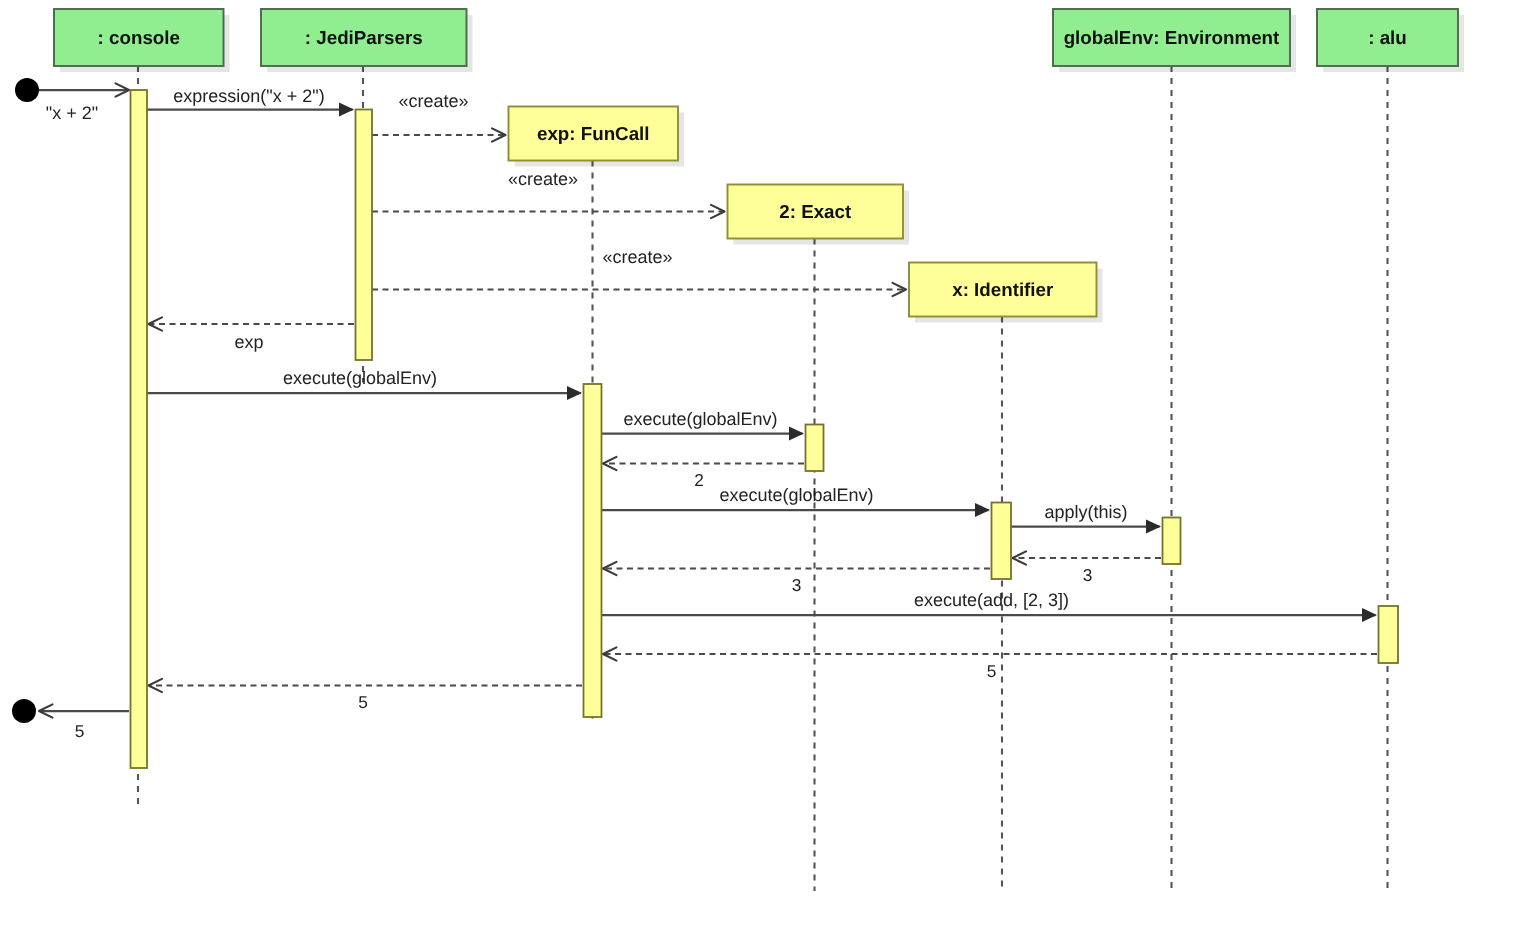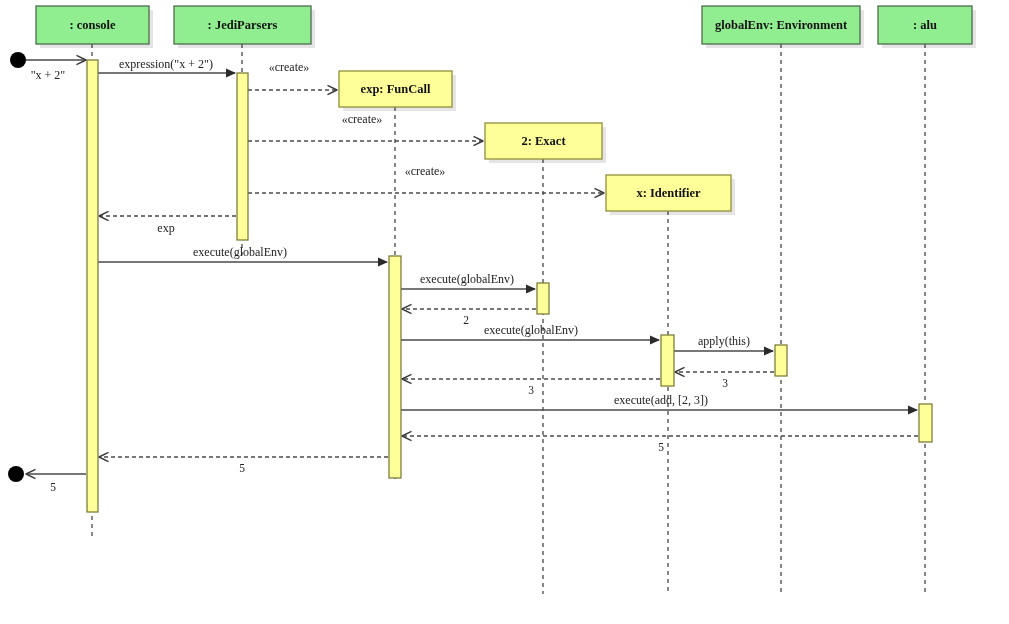--- a/index.html
+++ b/index.html
@@ -1,21 +1,21 @@
 <!DOCTYPE html>
 <html><head>
 <meta charset="utf-8">
 <style>
   html,body{margin:0;padding:0;background:#ffffff;}
   body{
     width:1009px;height:624px;overflow:hidden;
     font-family:"Liberation Sans","DejaVu Sans",sans-serif;
     -webkit-font-smoothing:antialiased;
   }
-  #diagram-root{position:relative;width:824px;height:624px;font-family:Liberation Serif, serif;}
+  #diagram-root{position:relative;width:824px;height:624px;}
   svg#uml{display:block;width:1009px;height:624px;}
 
   .lifeline-dash{stroke:#555555;stroke-width:1.4;stroke-dasharray:4 4;fill:none;}
   .participant-box{stroke:#4d6b4d;stroke-width:1.3;}
   .participant-box.actor{fill:#90ee90;}
   .participant-box.object{fill:#ffff99;stroke:#8f8f3a;}
   .participant-shadow{fill:#000000;opacity:.10;}
   .participant-label{
     font-size:12.5px;font-weight:bold;fill:#111111;
     text-anchor:middle;dominant-baseline:middle;

